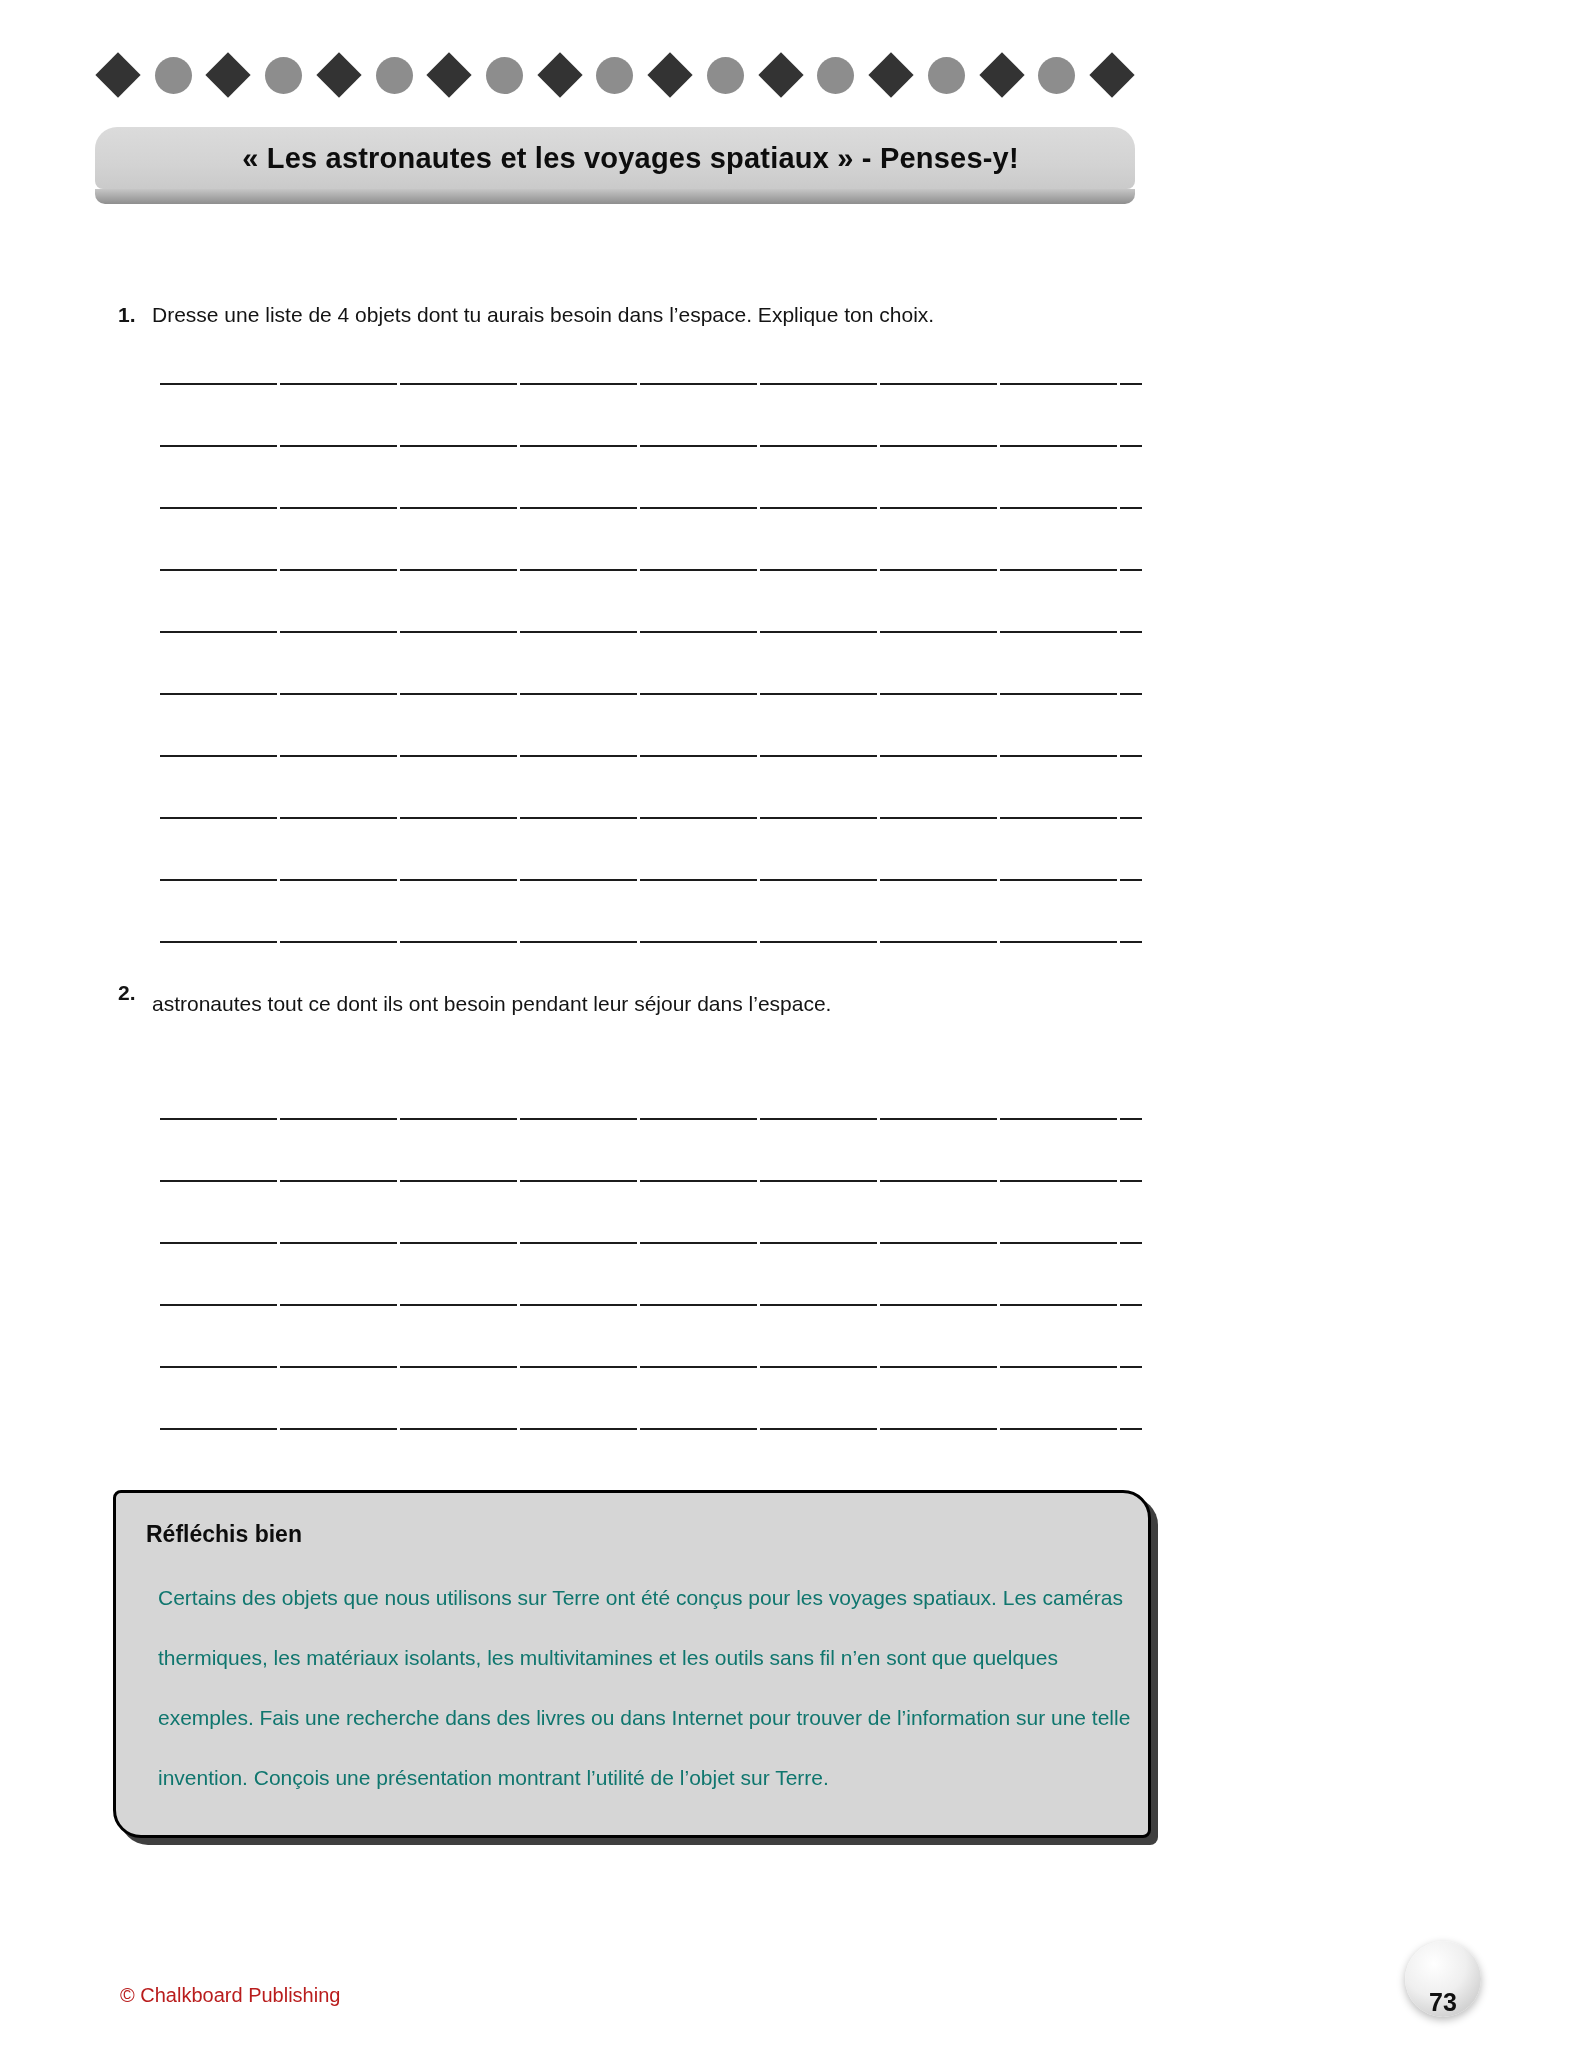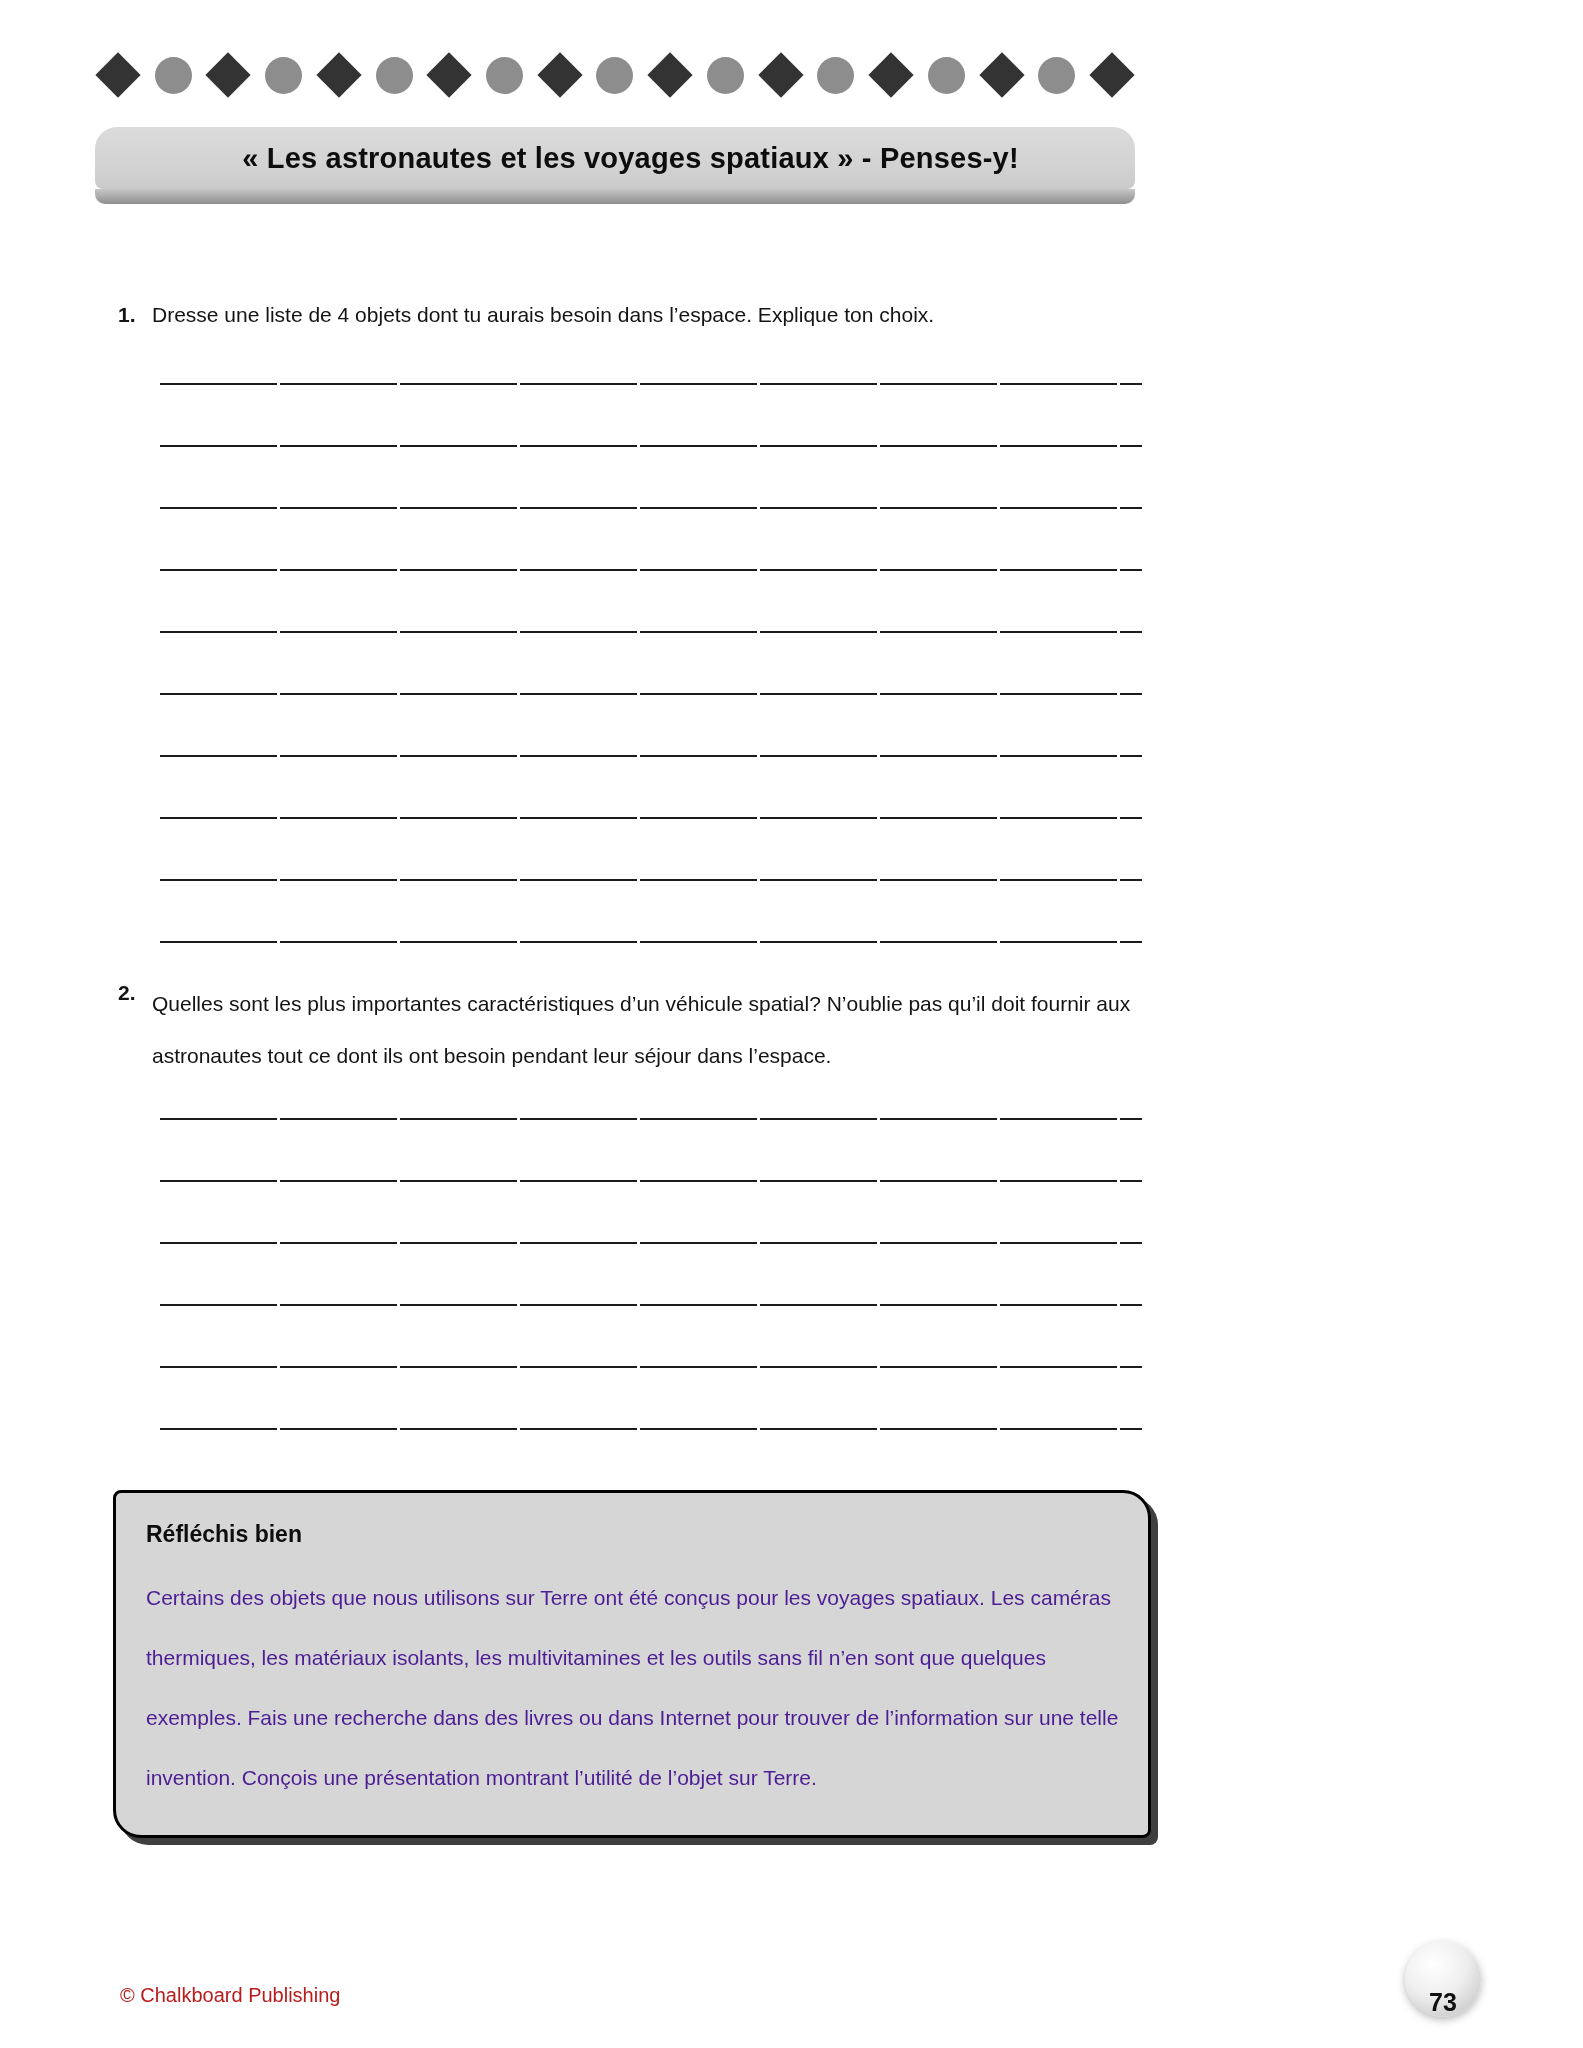--- a/index.html
+++ b/index.html
@@ -111,21 +111,22 @@
   .box-heading {
     font-size: 23px;
     font-weight: bold;
     color: #0d0d0d;
     margin-bottom: 20px;
   }
   .box-body .tline {
     font-size: 21px;
     line-height: 60px;
     white-space: nowrap;
-    color: #4c1d95;
+    color: #0f766e;
+    margin-left: 12px;
   }
 
   
   .footer-copyright {
     position: absolute;
     left: 120px; top: 1984px;
     font-size: 20px;
     color: #b91c1c;
   }
   .page-ball {
@@ -224,21 +225,20 @@
       <div class="rule"></div>
       <div class="rule"></div>
       <div class="rule"></div>
       <div class="rule"></div>
       <div class="rule"></div>
     </div>
 
   <div class="question q2">
     <span class="qnum">2.</span>
     <span class="qtext">
-        <div class="tline">Quelles sont les plus importantes caractéristiques d’un véhicule spatial? N’oublie pas qu’il doit fournir aux</div>
         <div class="tline">astronautes tout ce dont ils ont besoin pendant leur séjour dans l’espace.</div>
       </span>
   </div>
 
   <div class="lines lines-2">
       <div class="rule"></div>
       <div class="rule"></div>
       <div class="rule"></div>
       <div class="rule"></div>
       <div class="rule"></div>

